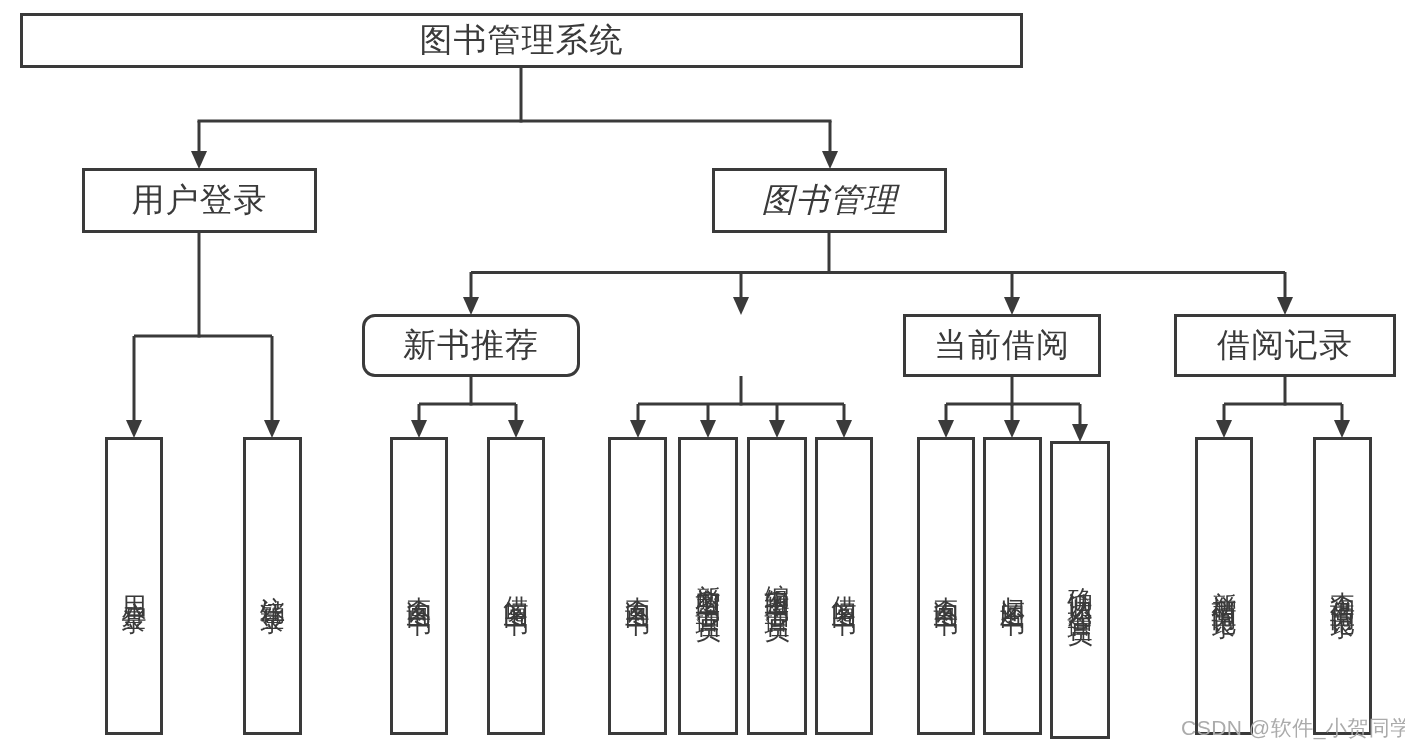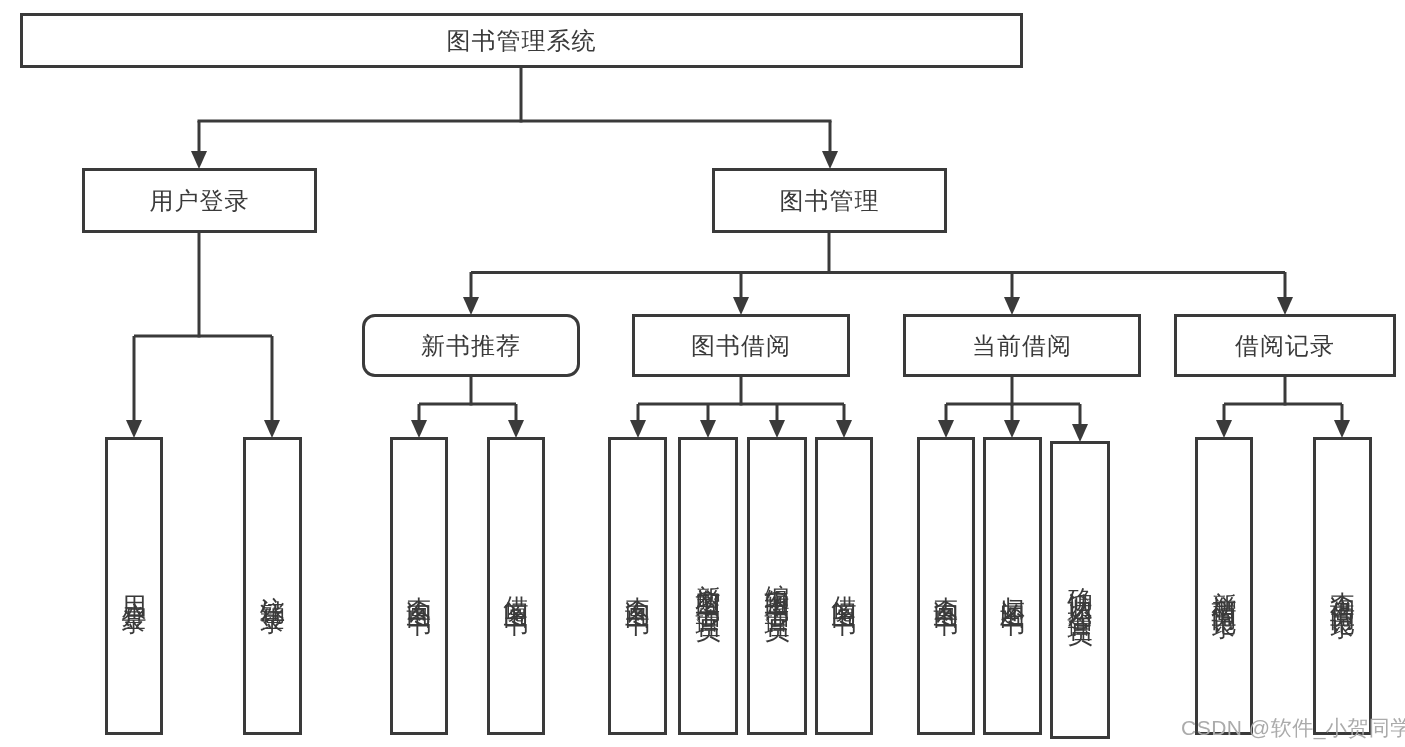--- a/index.html
+++ b/index.html
@@ -6,21 +6,21 @@
   body{
     width:1405px;height:747px;background:#ffffff;overflow:hidden;
     font-family:"Liberation Sans",sans-serif;color:#3a3a3a;
   }
   .stage{position:relative;width:1405px;height:747px;background:#ffffff;}
   .stage svg{position:absolute;left:0;top:0;z-index:0;}
   .hnode{
     position:absolute;box-sizing:border-box;z-index:1;
     border:3px solid #3a3a3a;background:#ffffff;
     display:flex;align-items:center;justify-content:center;
-    font-size:24px;letter-spacing:1px;white-space:nowrap;
+    font-size:33px;letter-spacing:1px;white-space:nowrap;
   }
   .leaf{
     position:absolute;box-sizing:border-box;z-index:1;
     border:3px solid #3a3a3a;background:#ffffff;
     display:flex;align-items:center;justify-content:center;
   }
   .vtext{
     display:inline-block;
     writing-mode:vertical-lr;
     text-orientation:mixed;
@@ -87,25 +87,24 @@
       <polygon points="1072,424 1088,424 1080,442" fill="#3a3a3a"></polygon>
       <line x1="1224" y1="404" x2="1224" y2="423" stroke="#3a3a3a" stroke-width="3"></line>
       <polygon points="1216,420 1232,420 1224,438" fill="#3a3a3a"></polygon>
       <line x1="1342" y1="404" x2="1342" y2="423" stroke="#3a3a3a" stroke-width="3"></line>
       <polygon points="1334,420 1350,420 1342,438" fill="#3a3a3a"></polygon>
     </svg>
 
   <div class="hnode" style="left:20px;top:13px;width:1003px;height:55px;">图书管理系统</div>
 
   <div class="hnode" style="left:82px;top:168px;width:235px;height:65px;">用户登录</div>
-  <div class="hnode" style="left:712px;top:168px;width:235px;height:65px;">图书管理</div>
+  <div class="hnode" style="left:712px;top:168px;width:235px;height:65px;font-style:italic;">图书管理</div>
 
   <div class="hnode" style="left:362px;top:314px;width:218px;height:63px;border-radius:13px;">新书推荐</div>
-  <div class="hnode" style="left:632px;top:314px;width:218px;height:63px;">图书借阅</div>
-  <div class="hnode" style="left:903px;top:314px;width:238px;height:63px;">当前借阅</div>
+  <div class="hnode" style="left:903px;top:314px;width:198px;height:63px;">当前借阅</div>
   <div class="hnode" style="left:1174px;top:314px;width:222px;height:63px;font-family:Liberation Mono, monospace;">借阅记录</div>
 
   <div class="leaf" style="left:105px;top:437px;width:58px;height:298px;">
     <span class="vtext">用户登录</span>
   </div>
   <div class="leaf" style="left:243px;top:437px;width:59px;height:298px;">
     <span class="vtext">注销登录</span>
   </div>
 
   <div class="leaf" style="left:390px;top:437px;width:58px;height:298px;">

